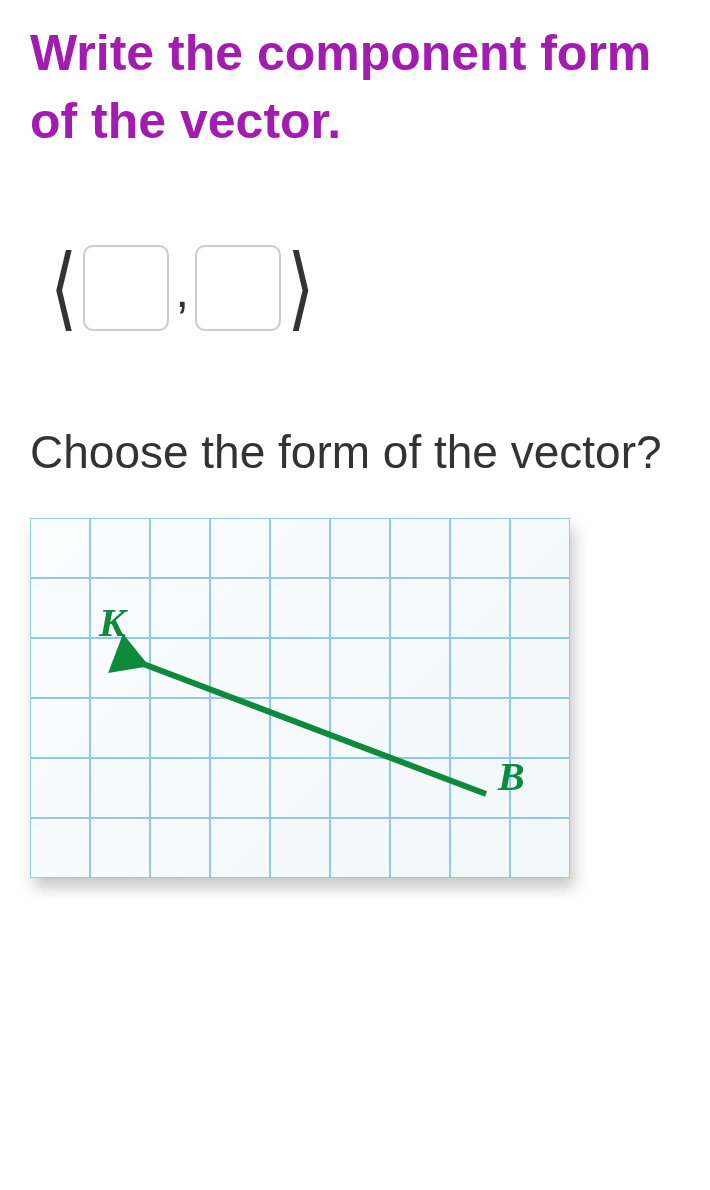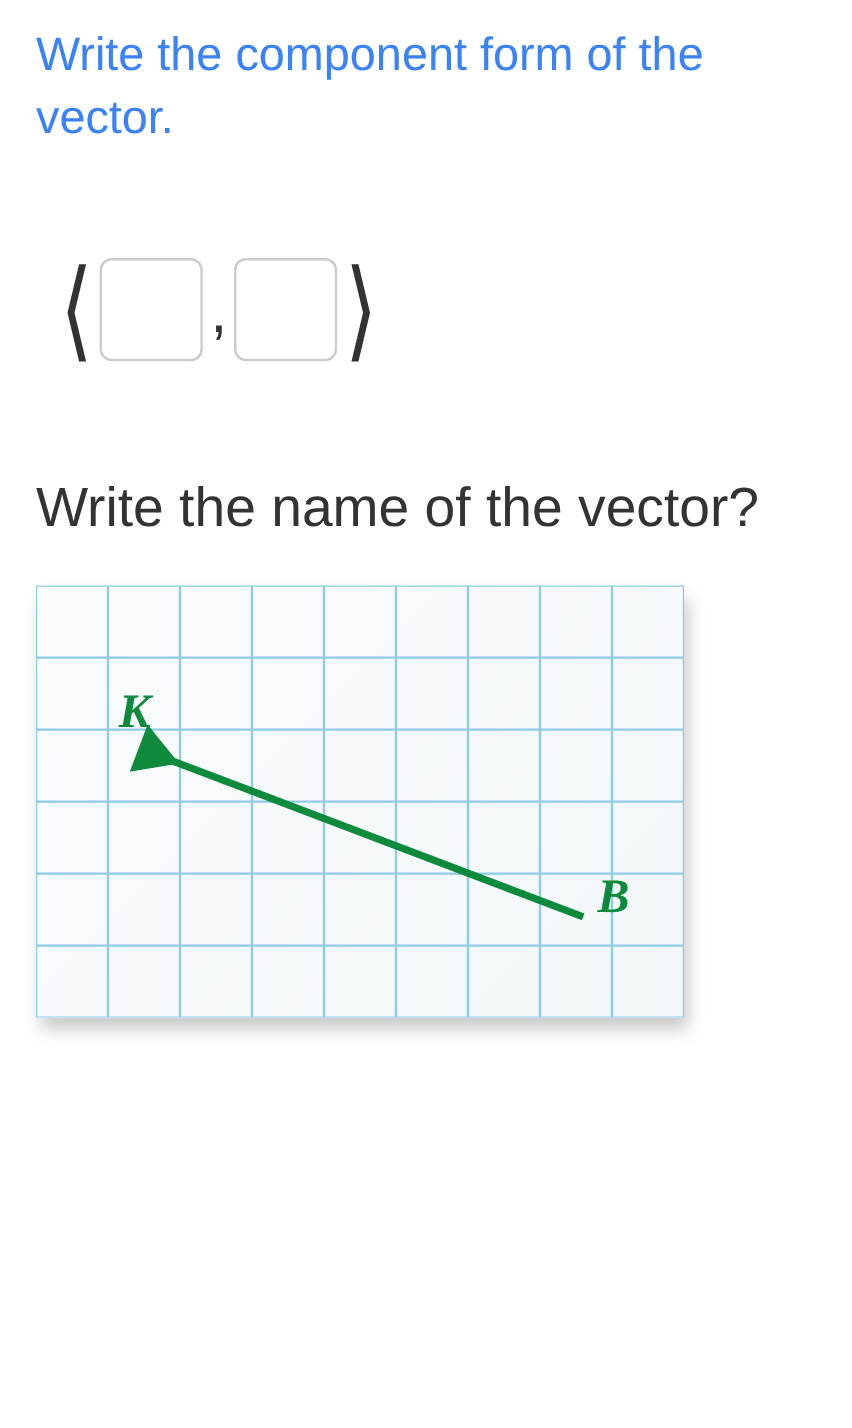--- a/index.html
+++ b/index.html
@@ -6,24 +6,24 @@
   body {
     margin: 0;
     padding: 20px 30px;
     font-family: -apple-system, BlinkMacSystemFont, "Segoe UI", Helvetica, Arial, sans-serif;
     width: 710px;
     height: 1190px;
     background: #fff;
     color: #333;
   }
   .prompt {
-    font-size: 39px;
+    font-size: 50px;
     line-height: 1.35;
-    color: #3b82f6;
-    font-weight: 400;
+    color: #a21caf;
+    font-weight: 700;
     margin-bottom: 90px;
   }
   .vector-input {
     display: flex;
     align-items: center;
     font-size: 60px;
     margin-left: 20px;
     margin-bottom: 90px;
     gap: 6px;
   }
@@ -71,21 +71,21 @@
 <div class="prompt">Write the component form of the vector.</div>
 
 <div class="vector-input">
   <span class="angle-left">⟨</span>
   <input class="input-box" value="" style="">
   <span class="comma">,</span>
   <input class="input-box" value="" style="">
   <span class="angle-right">⟩</span>
 </div>
 
-<div class="question2">Write the name of the vector?</div>
+<div class="question2">Choose the form of the vector?</div>
 
 <div class="grid-wrap">
   <svg id="grid-svg" width="540" height="360" viewBox="0 0 540 360">
       <line x1="0" x2="0" y1="0" y2="360" stroke="#8FCBE8" stroke-width="2"></line>
       <line x1="60" x2="60" y1="0" y2="360" stroke="#8FCBE8" stroke-width="2"></line>
       <line x1="120" x2="120" y1="0" y2="360" stroke="#8FCBE8" stroke-width="2"></line>
       <line x1="180" x2="180" y1="0" y2="360" stroke="#8FCBE8" stroke-width="2"></line>
       <line x1="240" x2="240" y1="0" y2="360" stroke="#8FCBE8" stroke-width="2"></line>
       <line x1="300" x2="300" y1="0" y2="360" stroke="#8FCBE8" stroke-width="2"></line>
       <line x1="360" x2="360" y1="0" y2="360" stroke="#8FCBE8" stroke-width="2"></line>

